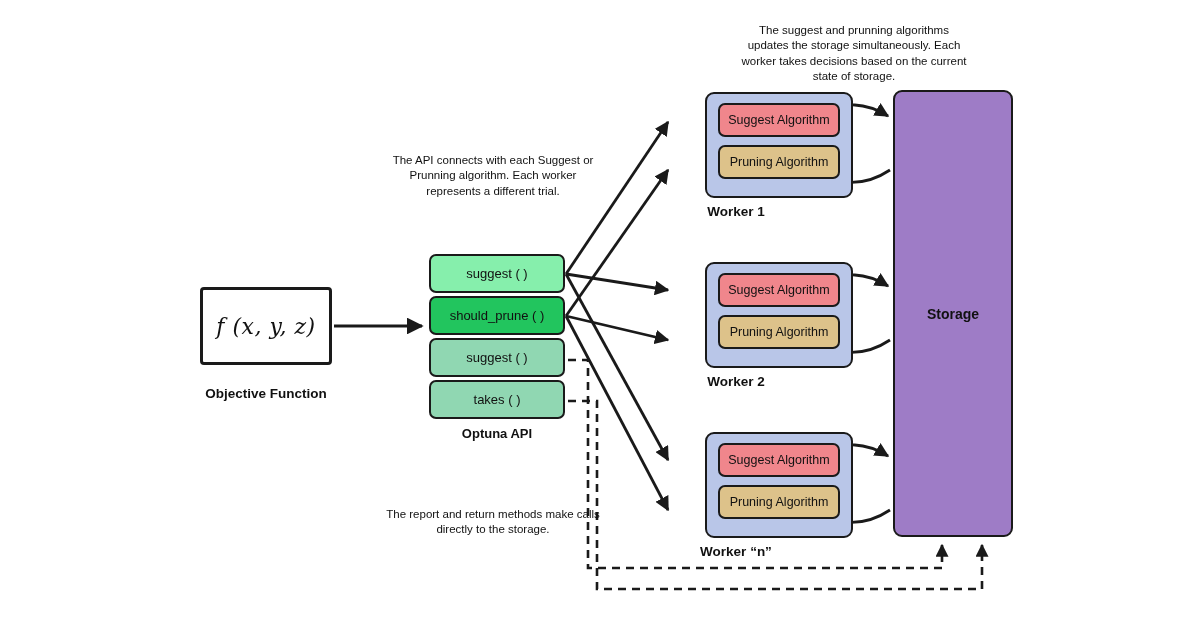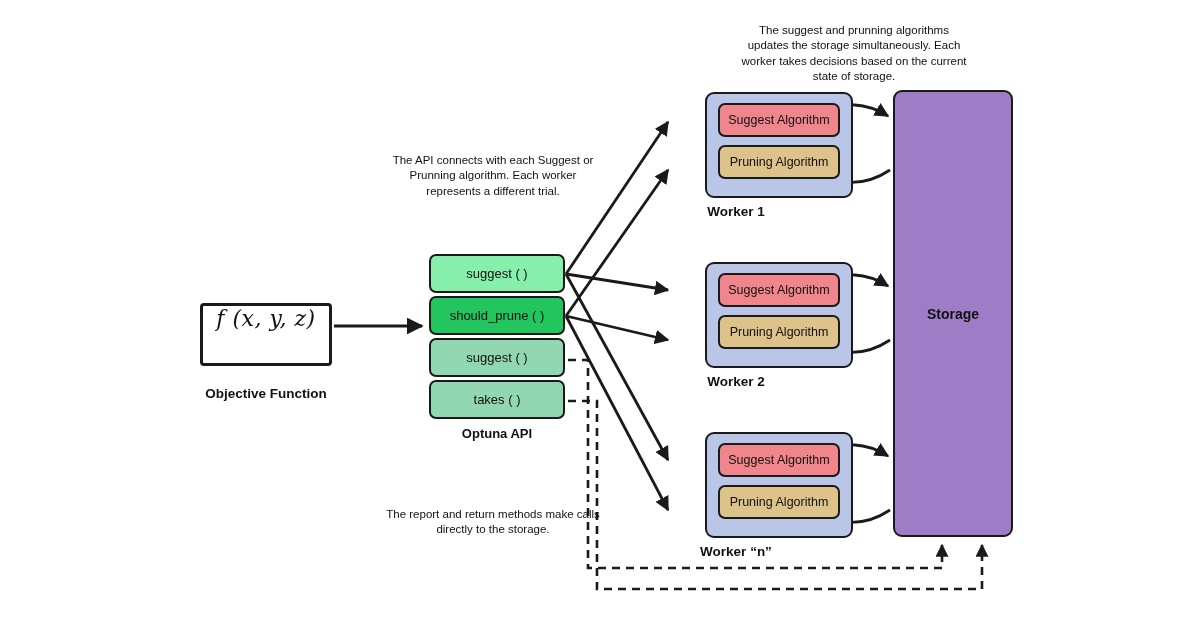--- a/index.html
+++ b/index.html
@@ -8,23 +8,23 @@
     font-family:"Liberation Sans", sans-serif;
     position:relative;overflow:hidden;
   }
   #stage{position:absolute;left:0;top:0;width:1200px;height:630px;}
   svg.edges{position:absolute;left:0;top:0;width:1200px;height:630px;pointer-events:none;}
 
   .node{position:absolute;box-sizing:border-box;}
 
   
   .objbox{
-    left:200px;top:303px;width:132px;height:63px;
+    left:200px;top:287px;width:132px;height:78px;
     background:#ffffff;border:3px solid #1a1a1a;border-radius:4px;
-    display:flex;align-items:flex-start;justify-content:center;
+    display:flex;align-items:center;justify-content:center;
   }
   .objbox .formula{
     font-family:"DejaVu Serif", serif;font-style:italic;font-size:22px;color:#111;
     letter-spacing:.5px;
   }
   .objlabel{
     left:186px;top:386px;width:160px;text-align:center;
     font-size:13.5px;font-weight:bold;color:#111;
   }
 

